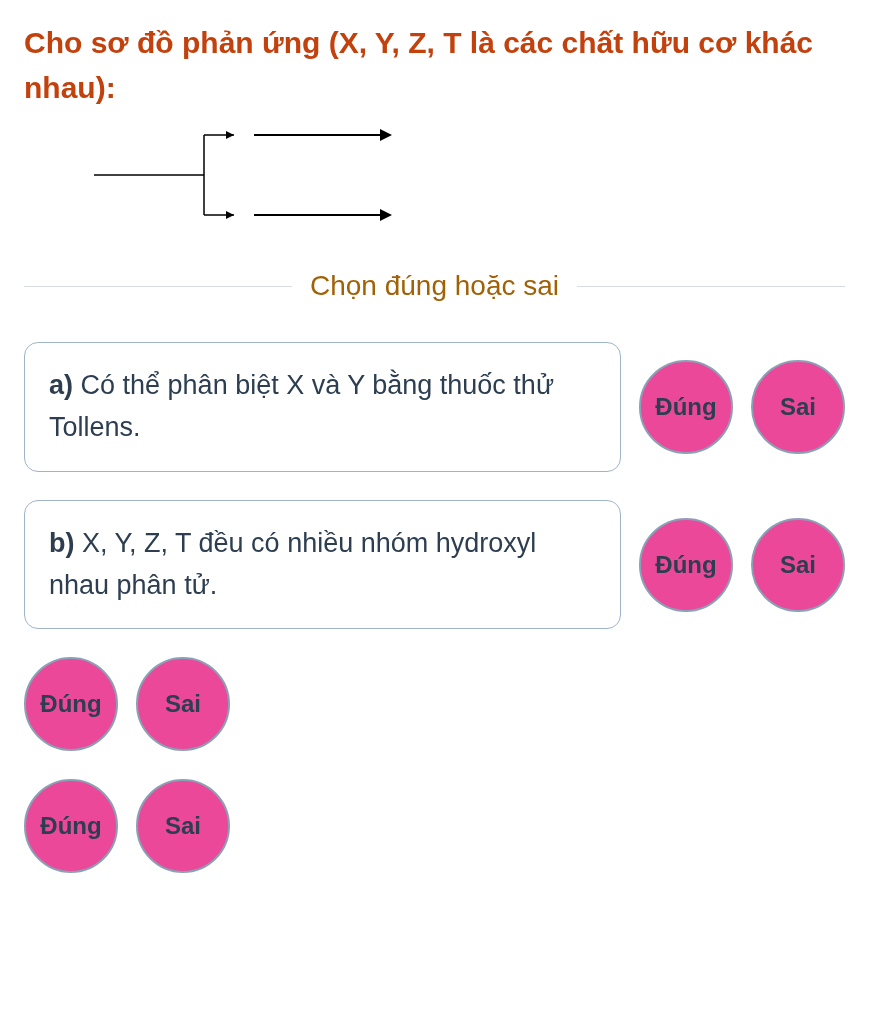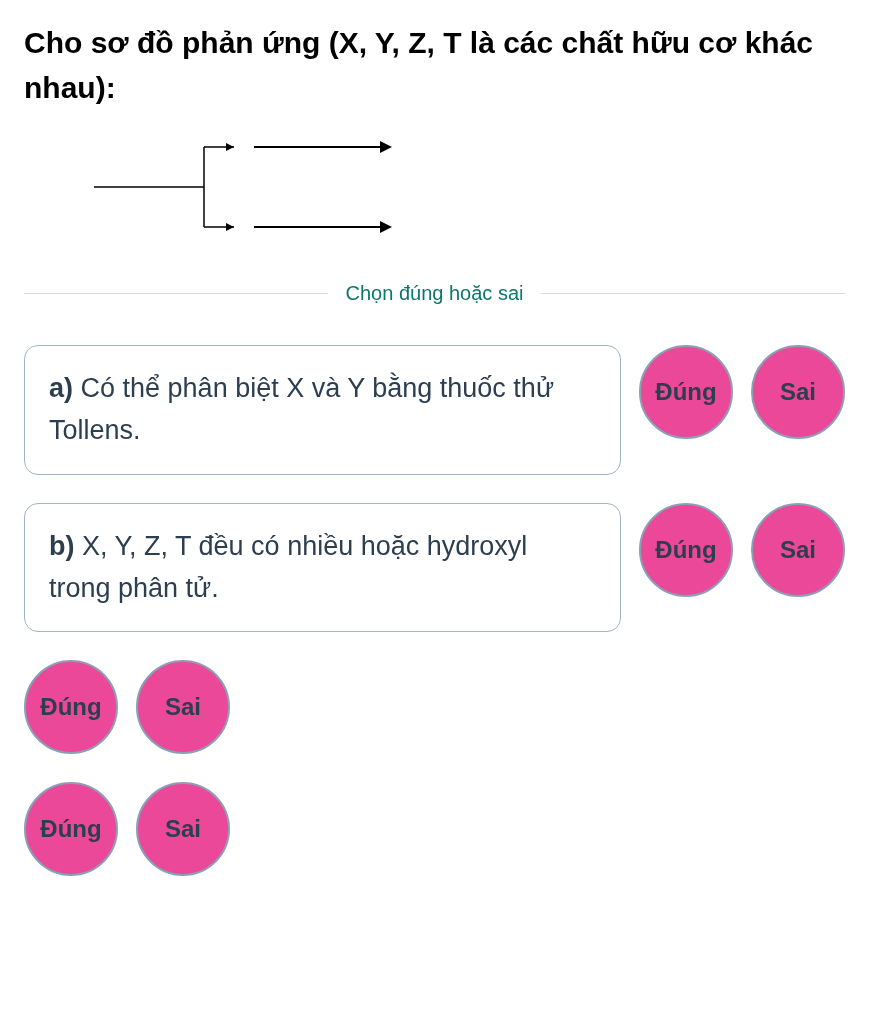--- a/index.html
+++ b/index.html
@@ -6,50 +6,50 @@
   body {
     font-family: Arial, Helvetica, sans-serif;
     background: #ffffff;
     width: 869px;
     padding: 20px 24px;
     color: #2c3e50;
   }
   .title {
     font-size: 30px;
     font-weight: 700;
-    color: #000000;
+    color: #c2410c;
     line-height: 1.5;
-    margin-bottom: 12px;
+    margin-bottom: 0;
   }
   .diagram-area {
     width: 340px;
     height: 130px;
     position: relative;
     margin-left: 60px;
     margin-bottom: 30px;
   }
   .divider-row {
     display: flex;
     align-items: center;
     margin: 20px 0 40px 0;
   }
   .divider-line {
     flex: 1;
     height: 1px;
     background: #d6dbe1;
   }
   .divider-text {
-    font-size: 20px;
-    color: #0f766e;
+    font-size: 28px;
+    color: #a16207;
     padding: 0 18px;
     font-weight: 400;
   }
   .question-row {
     display: flex;
-    align-items: flex-start;
+    align-items: center;
     gap: 18px;
     margin-bottom: 28px;
   }
   .question-box {
     flex: 1;
     border: 1.5px solid #9fb4c8;
     border-radius: 14px;
     padding: 22px 24px;
     font-size: 27px;
     line-height: 1.55;
@@ -111,21 +111,21 @@
     <b>a)</b> 
     <span>Có thể phân biệt X và Y bằng thuốc thử Tollens.</span>
   </div>
   <div class="answer-btn">Đúng</div>
   <div class="answer-btn">Sai</div>
 </div>
 
 <div class="question-row">
   <div class="question-box">
     <b>b)</b> 
-    <span>X, Y, Z, T đều có nhiều hoặc hydroxyl trong phân tử.</span>
+    <span>X, Y, Z, T đều có nhiều nhóm hydroxyl nhau phân tử.</span>
   </div>
   <div class="answer-btn">Đúng</div>
   <div class="answer-btn">Sai</div>
 </div>
 
 <div class="question-row">
   <div class="answer-btn">Đúng</div>
   <div class="answer-btn">Sai</div>
 </div>
 

